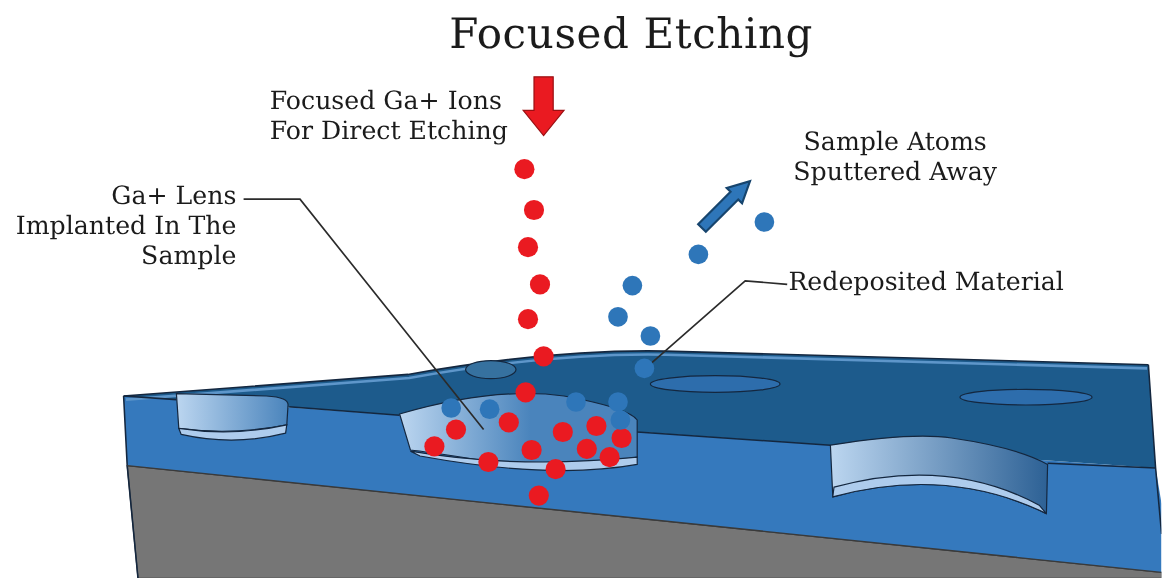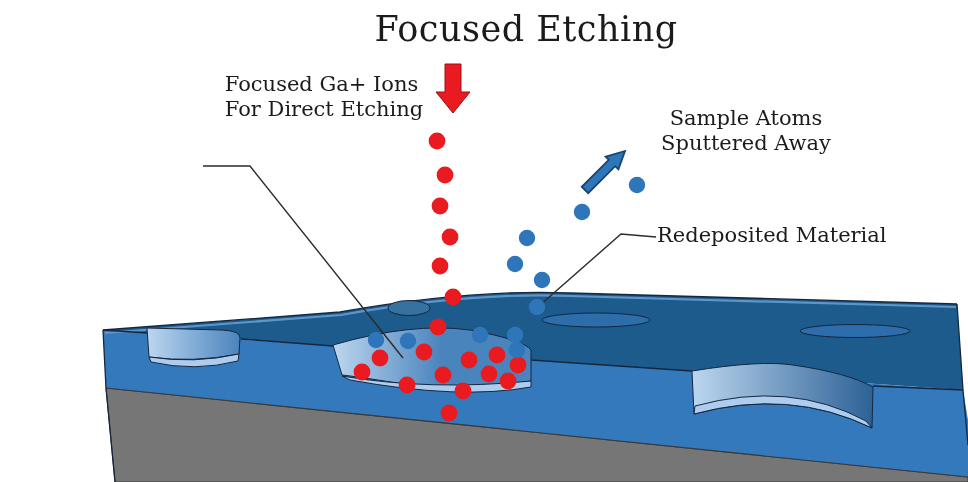--- a/index.html
+++ b/index.html
@@ -127,18 +127,21 @@
         <circle cx="515" cy="335" r="8.2" fill="#2e76b9"></circle>
         <circle cx="517" cy="350" r="8.2" fill="#2e76b9"></circle>
       </g>
   </svg>
 
   <div class="title">Focused Etching</div>
 
   <div class="lbl lbl-ions">Focused Ga+ Ions
 For Direct Etching</div>
 
+  <div class="lbl lbl-lens">Ga+ Lens
+Implanted In The
+Sample</div>
 
   <div class="lbl lbl-atoms">Sample Atoms
 Sputtered Away</div>
 
   <div class="lbl lbl-redep">Redeposited Material</div>
 </div>
 
 </body></html>

